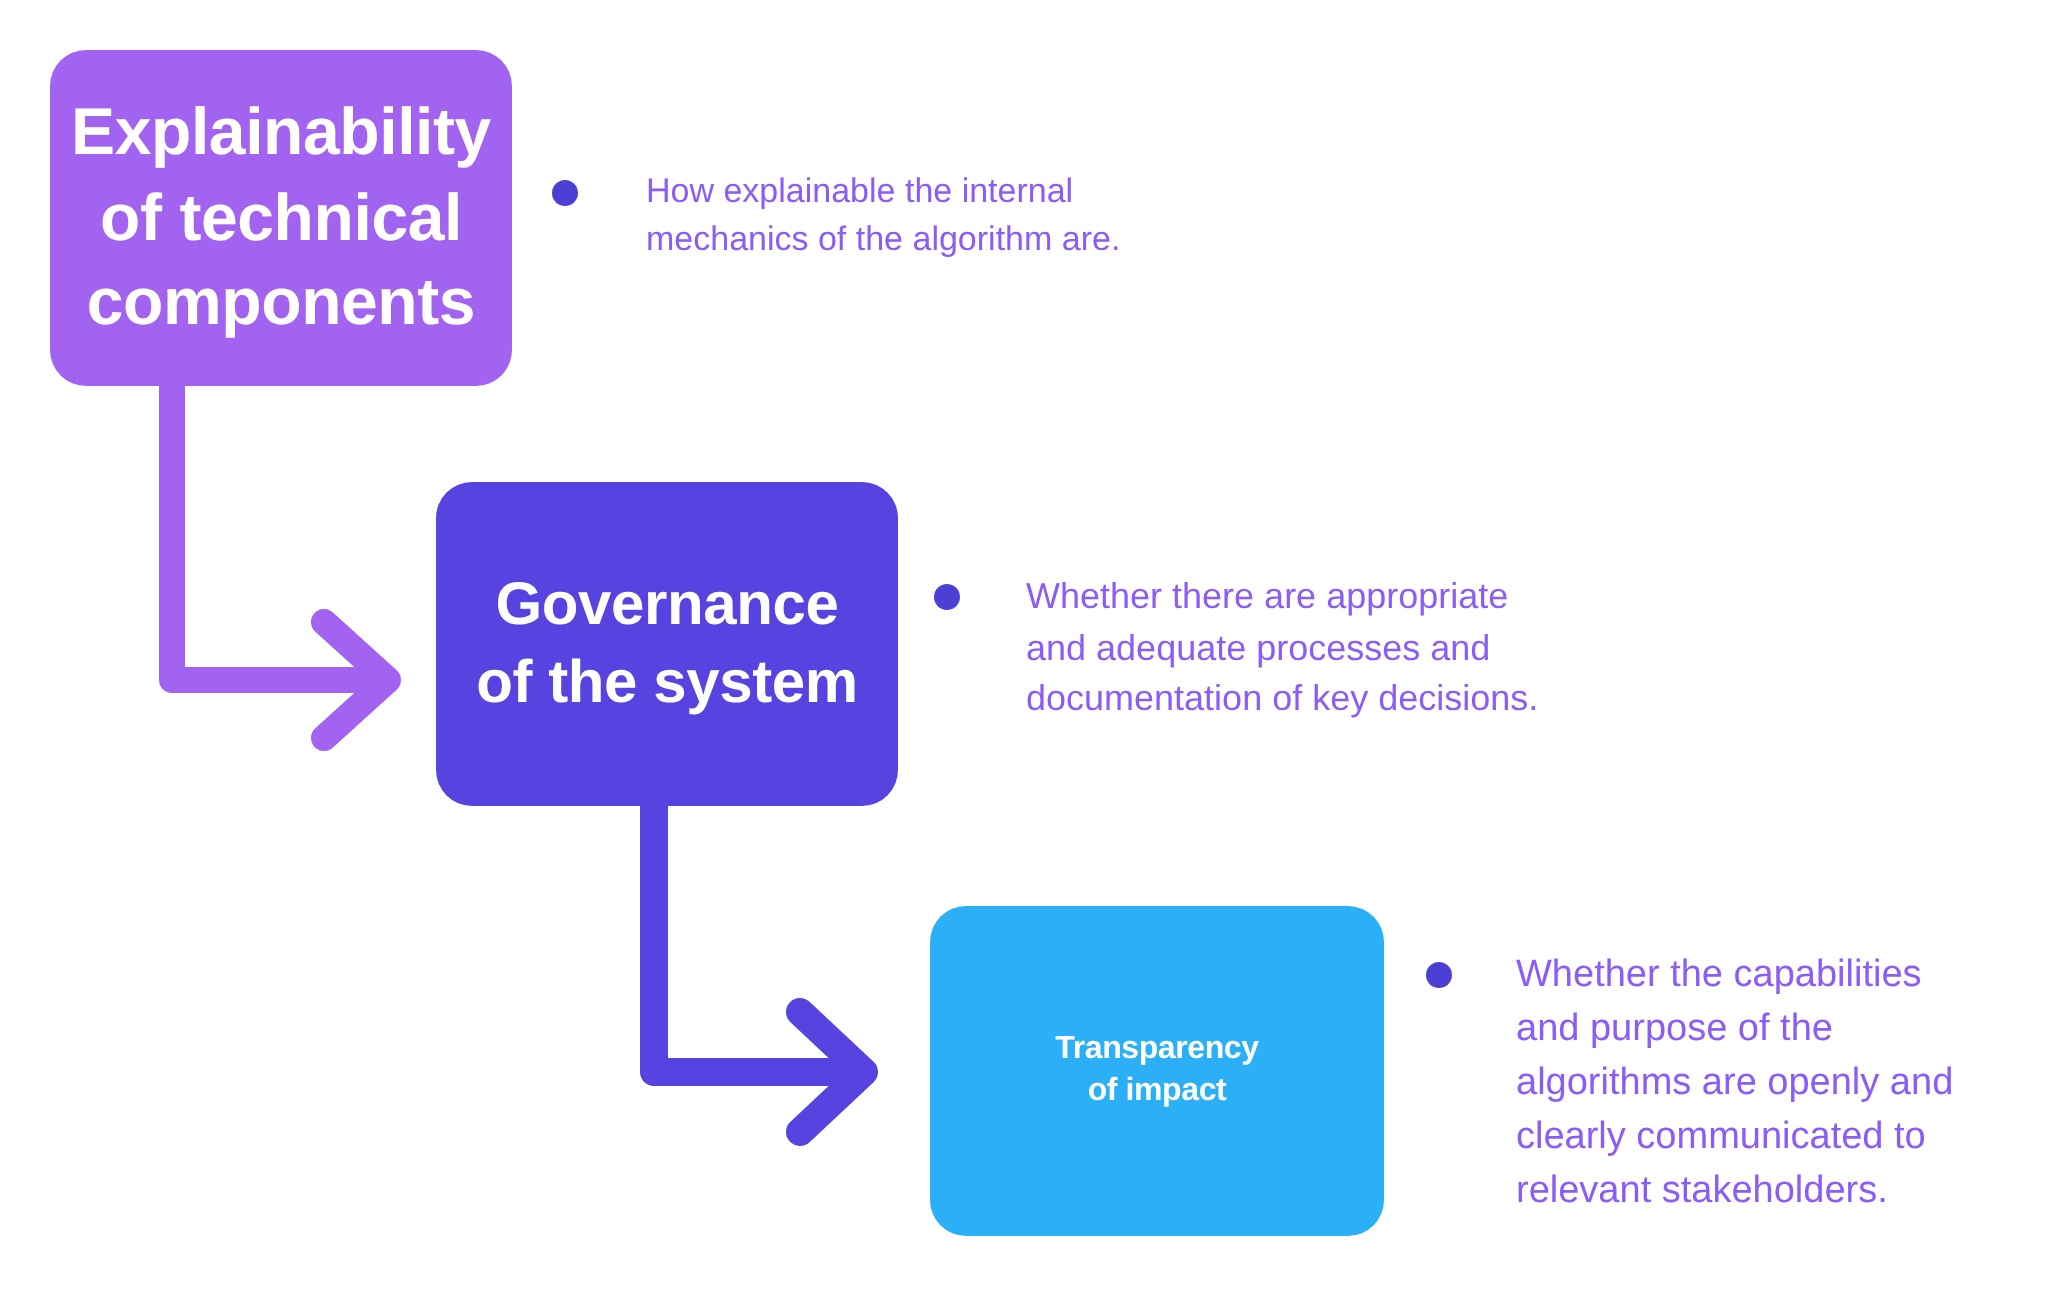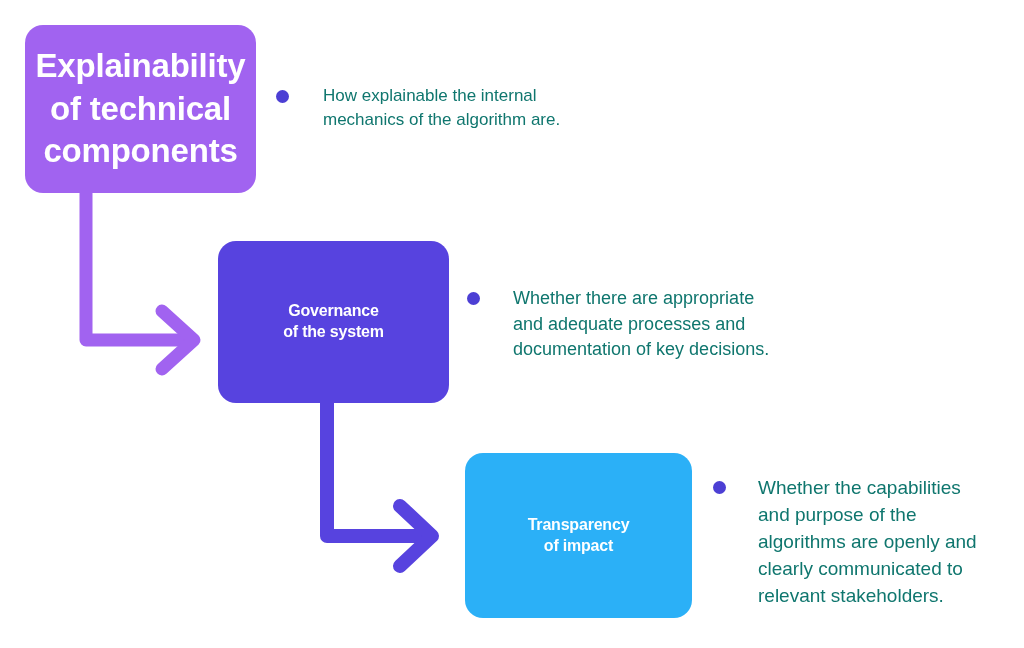--- a/index.html
+++ b/index.html
@@ -57,21 +57,21 @@
     height: 168px;
   }
   #node-1 .node-label { font-size: 33px; }
 
   #node-2 {
     left: 218px;
     top: 241px;
     width: 231px;
     height: 162px;
   }
-  #node-2 .node-label { font-size: 16px; }
+  #node-2 .node-label { font-size: 30px; }
 
   #node-3 {
     left: 465px;
     top: 453px;
     width: 227px;
     height: 165px;
   }
   #node-3 .node-label { font-size: 16px; }
 
   
@@ -81,21 +81,21 @@
     align-items: flex-start;
   }
   .bullet-dot {
     width: 13px;
     height: 13px;
     border-radius: 50%;
     flex: 0 0 auto;
     margin-top: 6px;
   }
   .bullet-text {
-    color: #0f766e;
+    color: #8b5cf6;
     line-height: 1.42;
     white-space: pre-line;
     font-weight: normal;
   }
 
   #bullet-1 { left: 276px; top: 84px; }
   #bullet-1 .bullet-text { font-size: 17px; margin-left: 34px; }
 
   #bullet-2 { left: 467px; top: 286px; }
   #bullet-2 .bullet-text { font-size: 18px; margin-left: 33px; }

